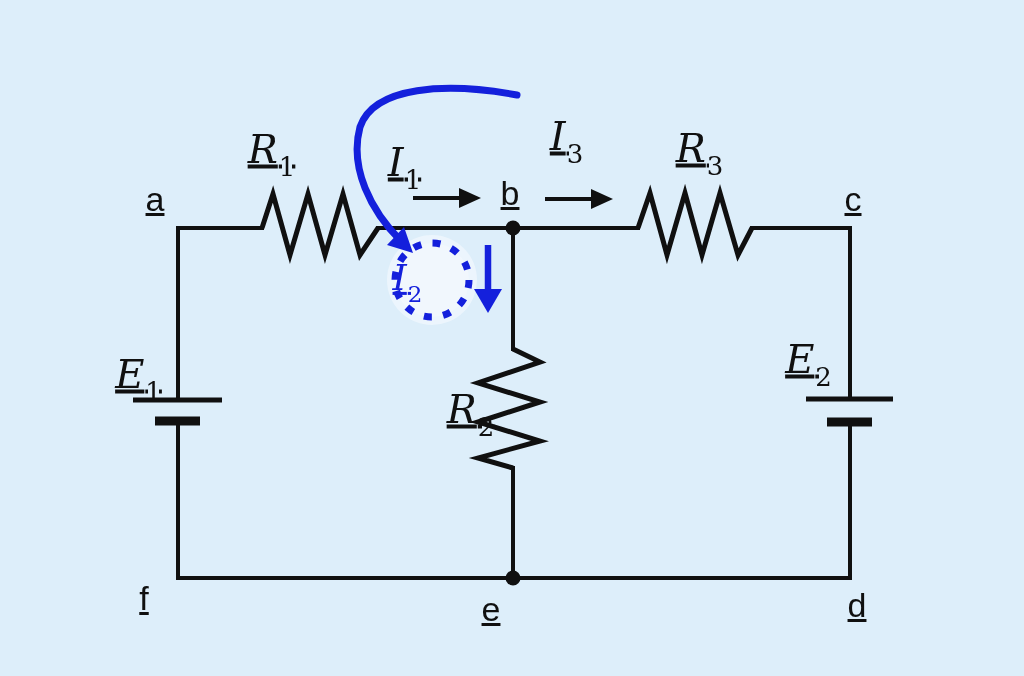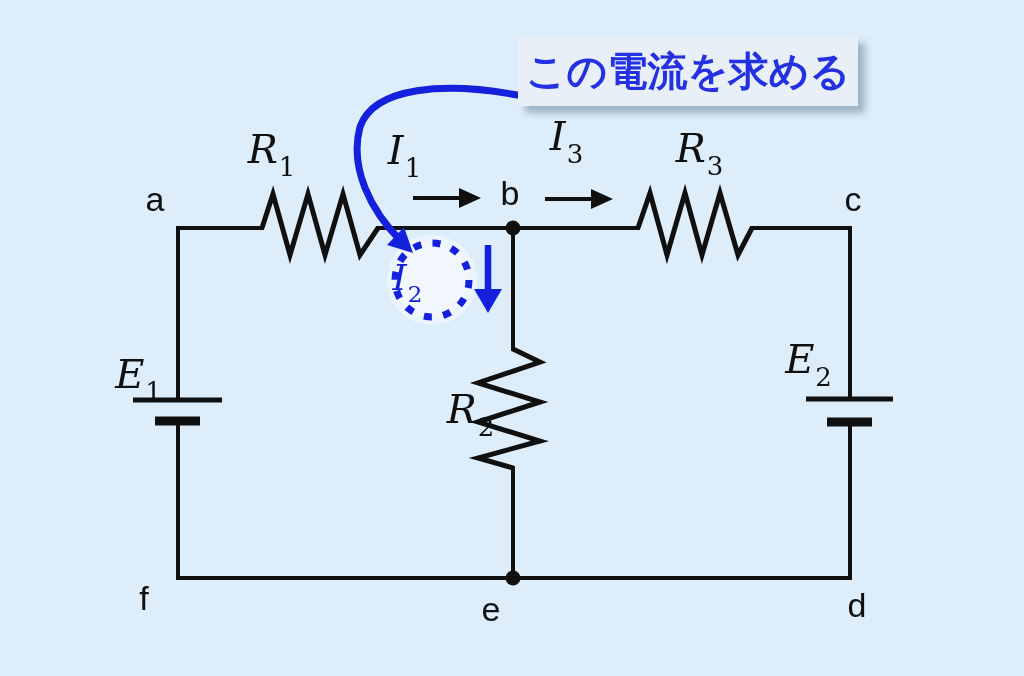--- a/index.html
+++ b/index.html
@@ -8,21 +8,21 @@
   }
   html,body{margin:0;padding:0;}
   body{background:var(--bg);font-family:"Liberation Sans",sans-serif;}
   #stage{
     position:relative;width:1024px;height:676px;overflow:hidden;
     background:var(--bg);
   }
   #circuit-svg{position:absolute;left:0;top:0;}
   .lbl{
     position:absolute;transform:translate(-50%,-50%);
-    white-space:nowrap;line-height:1;user-select:none;
+    white-space:nowrap;line-height:1;user-select:none;text-decoration:underline;
   }
   .node{
     font-family:"Liberation Sans",sans-serif;
     font-size:34px;color:var(--ink);
   }
   .math{
     font-family:"DejaVu Serif","Liberation Serif",serif;
     font-size:40px;color:var(--ink);
   }
   .math .mv{font-style:italic;}
@@ -105,21 +105,18 @@
   <span class="lbl node" style="left:857px;top:605px">d</span>
   <span class="lbl node" style="left:491px;top:609px">e</span>
   <span class="lbl node" style="left:144px;top:598px">f</span>
 
   <span class="lbl math" style="left:271px;top:152px"><i class="mv">R</i><sub>1</sub></span>
   <span class="lbl math" style="left:699px;top:151px"><i class="mv">R</i><sub>3</sub></span>
   <span class="lbl math" style="left:470px;top:412px"><i class="mv">R</i><sub>2</sub></span>
   <span class="lbl math" style="left:138px;top:377px"><i class="mv">E</i><sub>1</sub></span>
   <span class="lbl math" style="left:808px;top:362px"><i class="mv">E</i><sub>2</sub></span>
 
-  <span class="lbl math" style="left:404px;top:153px"><i class="mv">I</i><sub>1</sub></span>
+  <span class="lbl math" style="left:404px;top:165px"><i class="mv">I</i><sub>1</sub></span>
   <span class="lbl math" style="left:566px;top:139px"><i class="mv">I</i><sub>3</sub></span>
   <span class="lbl math blue" style="left:407px;top:281px"><i class="mv">I</i><sub>2</sub></span>
 
-  <div id="callout-box">
-    <span>この電流を求める</span>
-  </div>
 
 </div>
 
 </body></html>

